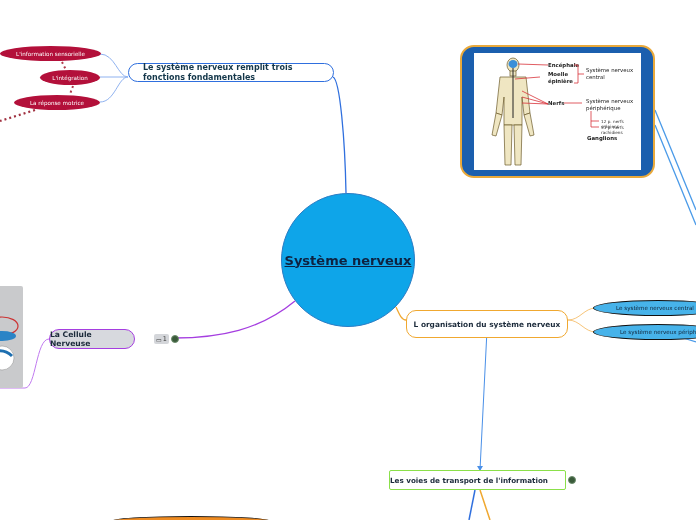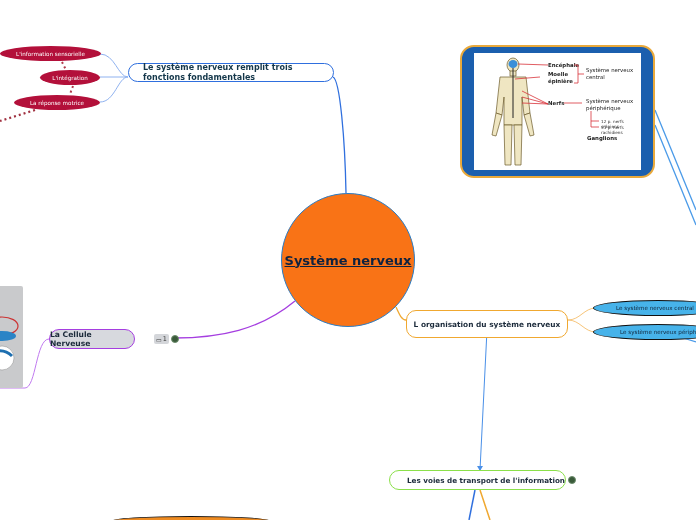--- a/index.html
+++ b/index.html
@@ -1,28 +1,28 @@
 <!DOCTYPE html>
 <html><head>
 <meta charset="utf-8">
 <style>
   html, body { margin:0; padding:0; }
   body { width:696px; height:520px; position:relative; overflow:hidden; background:#ffffff; font-family:"DejaVu Sans", sans-serif; }
   svg.links { position:absolute; left:0; top:0; width:696px; height:520px; }
   .node { position:absolute; box-sizing:border-box; font-weight:bold; color:#1b2a3a; display:flex; align-items:center; }
   .topic-blue { left:128px; top:63px; width:206px; height:19px; border:1.5px solid #2f6fde; border-radius:14px; background:#fff; font-size:8px; line-height:10px; padding:0 14px; color:#14374a; }
   .red-ell { position:absolute; height:15px; border-radius:50%; background:#b3103a; color:#fff; font-size:5.6px; display:flex; align-items:center; justify-content:center; font-weight:normal; }
-  .center { position:absolute; left:281px; top:193px; width:134px; height:134px; border-radius:50%; background:#f97316; border:1.5px solid #2a7cc4; box-sizing:border-box; display:flex; align-items:center; justify-content:center; }
+  .center { position:absolute; left:281px; top:193px; width:134px; height:134px; border-radius:50%; background:#0ea5e9; border:1.5px solid #2a7cc4; box-sizing:border-box; display:flex; align-items:center; justify-content:center; }
   .center span { color:#0e2240; font-weight:bold; font-size:13px; text-decoration:underline; }
   .cellule { left:49px; top:329px; width:86px; height:20px; border:1.5px solid #a53ee0; border-radius:10px; background:#d7d9de; font-size:7.6px; justify-content:center; }
   .badge { position:absolute; left:154px; top:334px; height:10px; padding:0 2px; background:#d4d6da; border-radius:2px; font-size:6.5px; color:#333; display:flex; align-items:center; gap:1px; }
   .globe { position:absolute; width:8px; height:8px; border-radius:50%; background:#3a5a3a; border:1px solid #6c8c6c; box-sizing:border-box; }
   .org { left:406px; top:310px; width:162px; height:28px; border:1.5px solid #f0a830; border-radius:10px; background:#fff; font-size:7.4px; justify-content:center; }
   .blue-ell { position:absolute; height:16px; border-radius:50%; background:#47b3ea; border:1.5px solid #111; box-sizing:border-box; color:#10253a; font-size:5.6px; display:flex; align-items:center; padding-left:22px; white-space:nowrap; overflow:hidden; }
-  .voies { left:389px; top:470px; width:177px; height:20px; border:1.5px solid #8be04a; border-radius:10px; background:#fff; font-size:7.2px; justify-content:flex-end; }
+  .voies { left:389px; top:470px; width:177px; height:20px; border:1.5px solid #8be04a; border-radius:2px; background:#fff; font-size:7.2px; justify-content:flex-start; }
   .imgframe { position:absolute; left:460px; top:45px; width:195px; height:133px; border-radius:14px; background:#1b5fae; border:2px solid #e9a93b; box-sizing:border-box; }
   .imginner { position:absolute; left:12px; top:6px; width:167px; height:117px; background:#fff; }
   .lbl { position:absolute; font-size:5.4px; color:#222; font-weight:bold; line-height:6.5px; }
   .lbls { position:absolute; font-size:4.2px; color:#333; line-height:5px; }
   .cellimg { position:absolute; left:-4px; top:286px; width:27px; height:102px; background:#c9cacc; border-radius:2px; }
   .bottom-ell { position:absolute; left:110px; top:516px; width:162px; height:10px; border-radius:50%; background:#ee8b22; border-top:1.5px solid #111; }
 </style>
 </head>
 <body>
 

